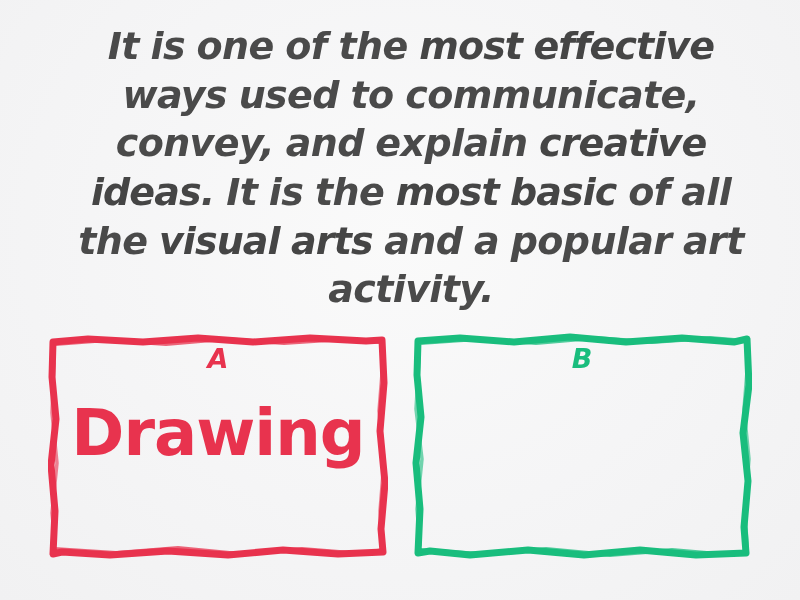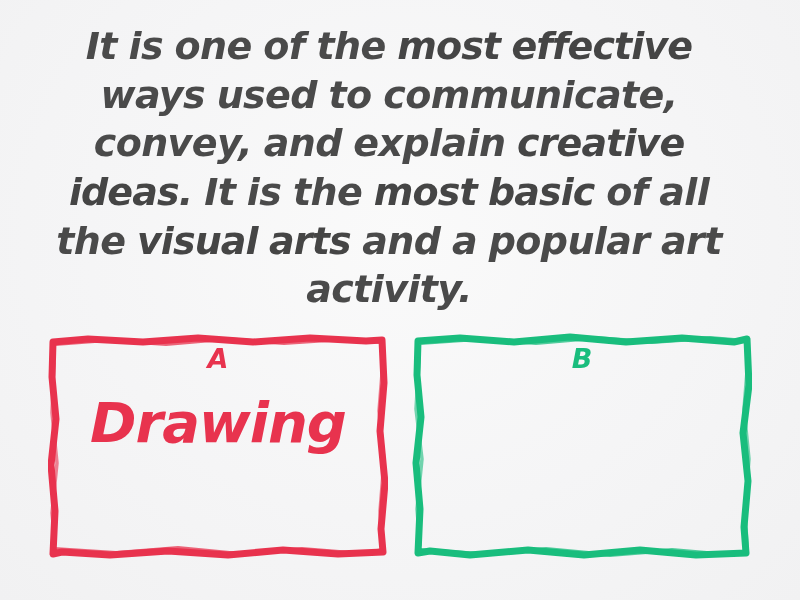--- a/index.html
+++ b/index.html
@@ -33,21 +33,21 @@
     display: flex;
     flex-direction: column;
   }
 
   
   .question-area {
     height: 305px;
     padding: 22px 44px 0 44px;
     display: flex;
     align-items: flex-start;
-    justify-content: flex-start;
+    justify-content: flex-end;
   }
 
   .question-text {
     font-family: "DejaVu Sans", sans-serif;
     font-style: italic;
     font-weight: 600;
     font-size: 38px;
     line-height: 1.28;
     letter-spacing: -0.6px;
     color: #4a4a4a;
@@ -111,26 +111,25 @@
     font-style: italic;
     font-weight: 900;
     font-size: 27px;
     line-height: 1;
     letter-spacing: 0px;
     margin-bottom: 6px;
   }
 
   .answer-label {
     font-family: "DejaVu Sans", sans-serif;
-    font-style: italic;
     font-weight: 700;
-    font-size: 56px;
+    font-size: 64px;
     line-height: 1.05;
     letter-spacing: -1px;
-    margin-top: 16px;
+    margin-top: 22px;
     white-space: nowrap;
   }
 
   .card-a .answer-letter, .card-a .answer-label { color: #e8334e; }
   .card-b .answer-letter, .card-b .answer-label { color: #19bd7d; }
 </style>
 </head>
 <body>
 
 <div class="paper-bg"></div>

